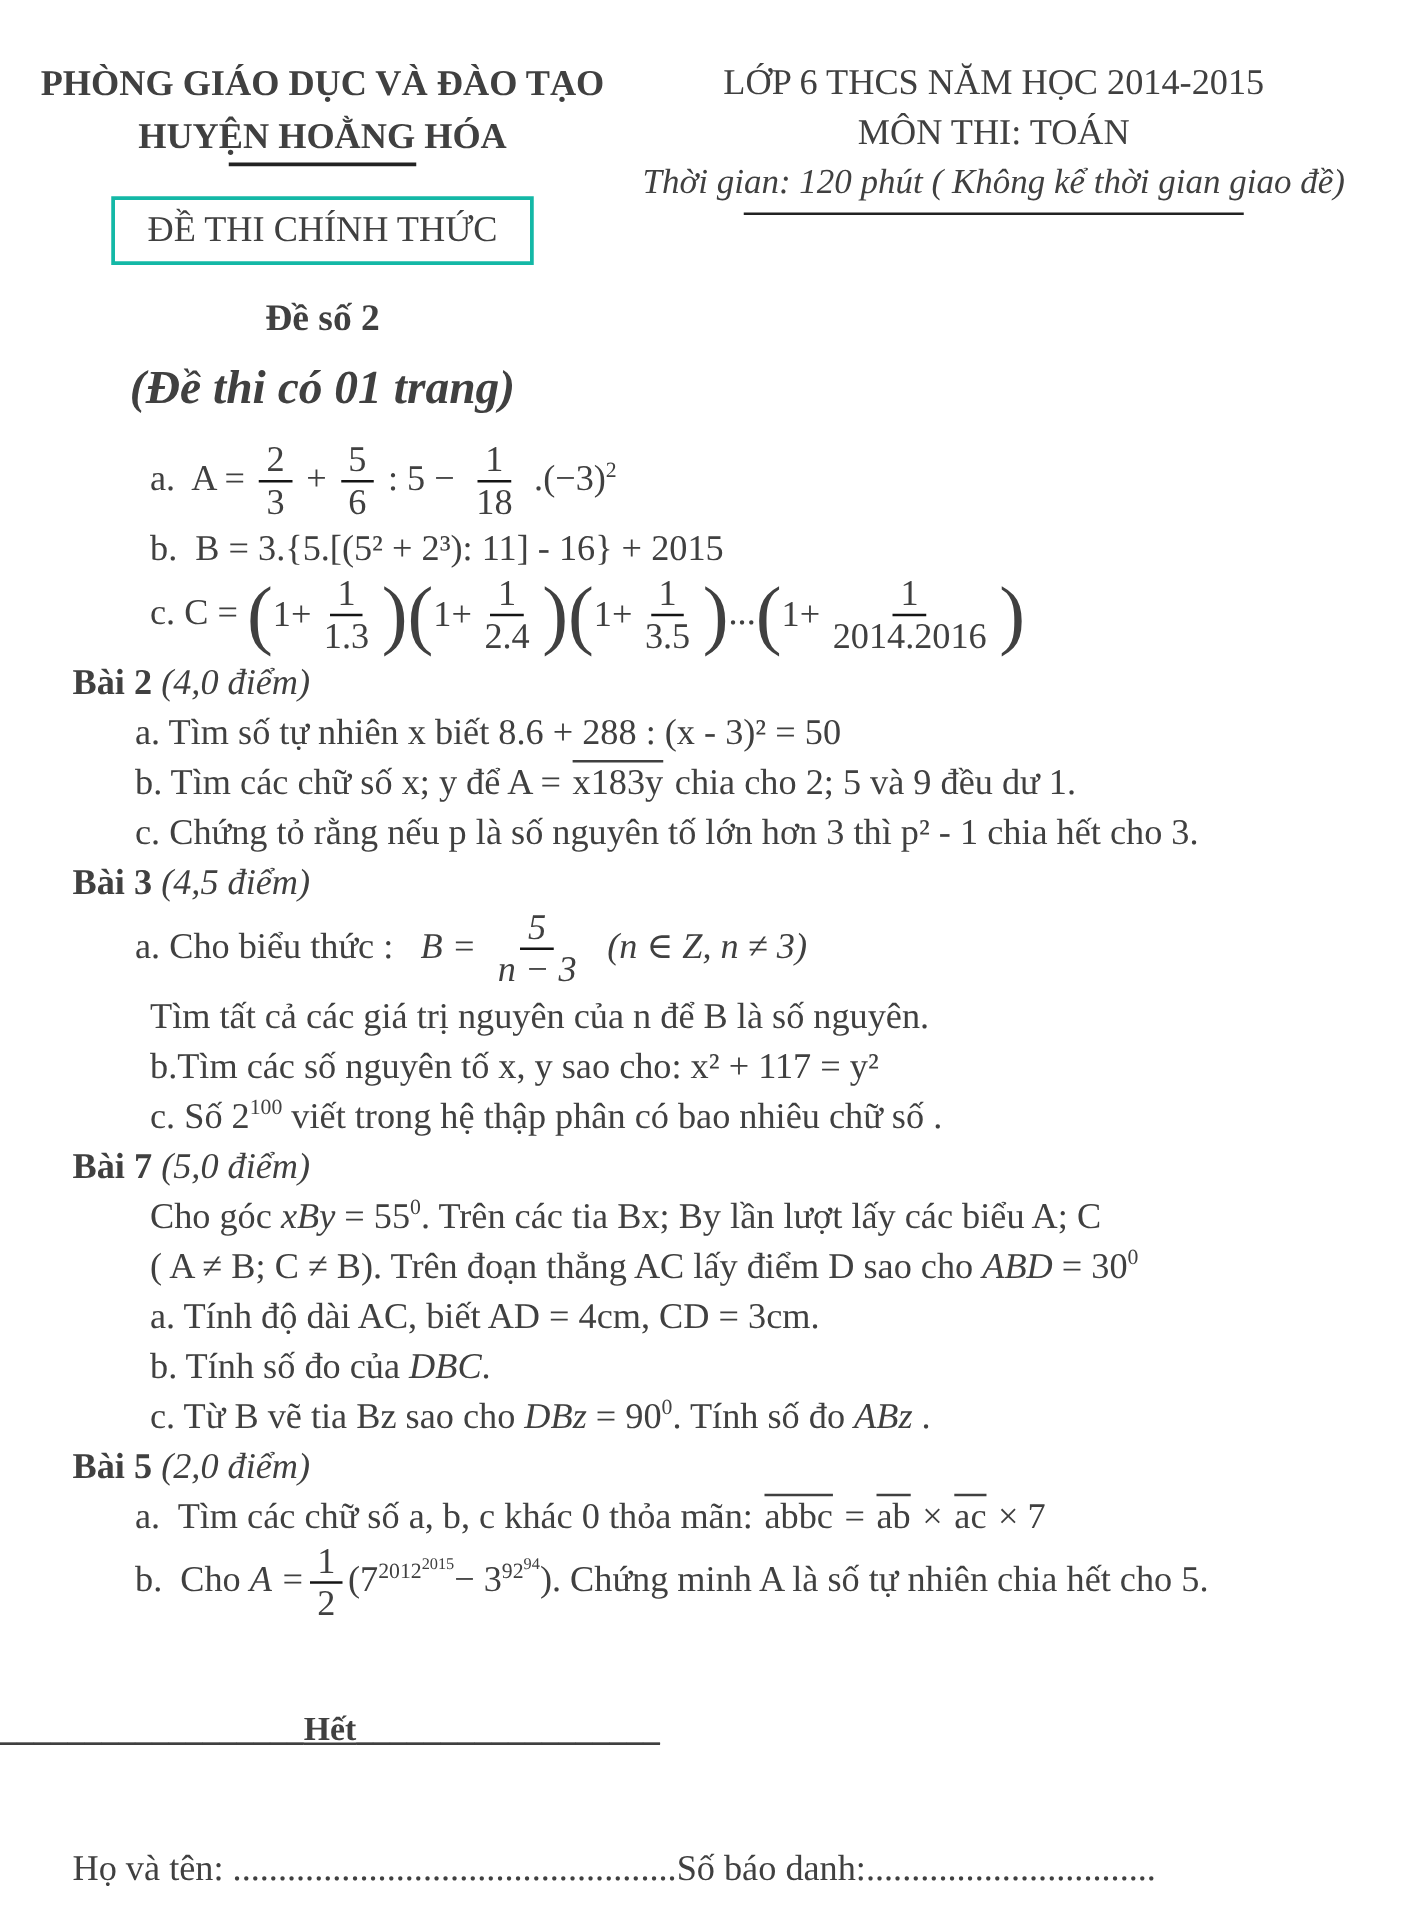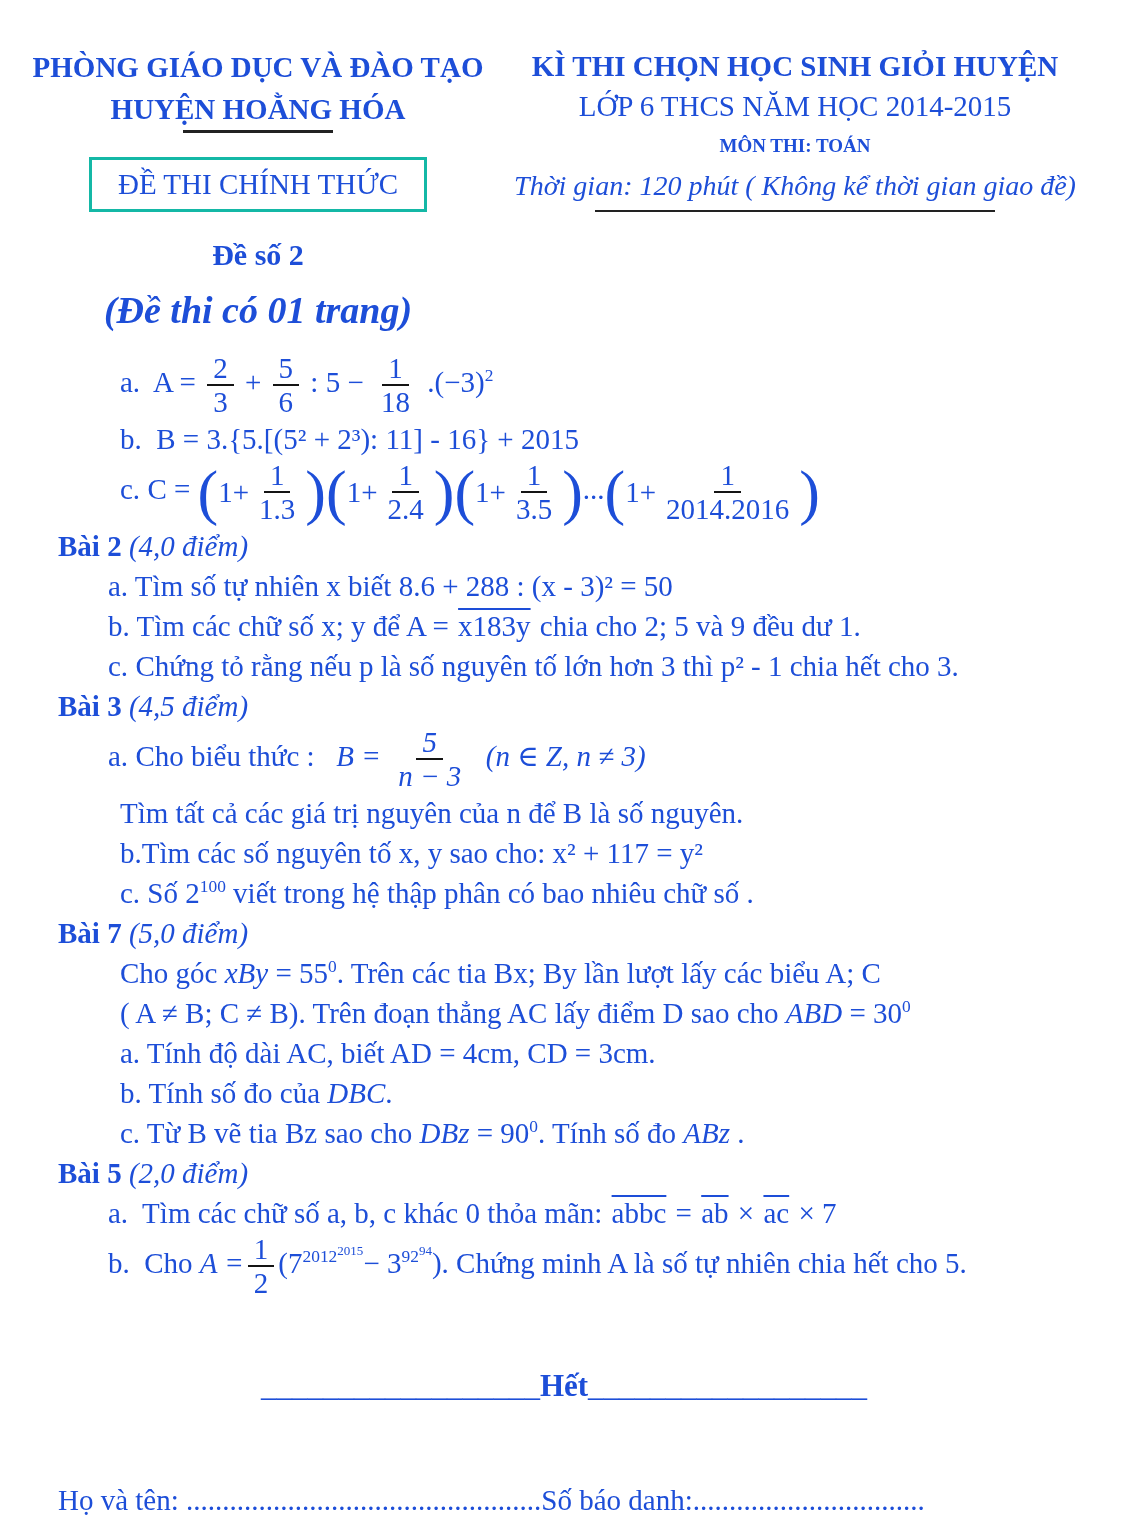--- a/index.html
+++ b/index.html
@@ -1,74 +1,73 @@
 <!DOCTYPE html>
 <html lang="vi"><head>
 <meta charset="utf-8">
 <style>
   html,body{margin:0;padding:0;background:#ffffff;}
   .page{
-    width:1128px;height:1536px;background:#ffffff;color:#1d4ed8;
+    width:1128px;height:1536px;background:#ffffff;color:#404040;
     font-family:"Liberation Serif","DejaVu Serif",serif;
     overflow:hidden;position:relative;box-sizing:border-box;
   }
   .b{font-weight:bold;}
   .i{font-style:italic;}
   
   .header{display:flex;padding-top:46px;}
   .h-left{width:490px;text-align:center;box-sizing:border-box;padding-left:26px;}
   .h-right{flex:1;text-align:center;box-sizing:border-box;padding-right:28px;}
   .hl1,.hl2{font-weight:bold;font-size:29px;line-height:42px;}
   .rule-short{width:150px;border-bottom:3px solid #222;margin:0 auto;}
   .official-box{display:inline-block;border:3px solid #14b8a6;padding:8px 26px;margin-top:24px;font-size:29px;}
   .de-so{font-weight:bold;font-size:30px;margin-top:26px;}
   .page-note{font-style:italic;font-size:38px;margin-top:16px;font-weight:bold;}
   .hr1{font-weight:bold;font-size:29px;line-height:40px;}
   .hr2{font-size:29px;line-height:40px;}
-  .hr3{font-weight:bold;font-size:19px;line-height:40px;}
+  .hr3{font-weight:normal;font-size:29px;line-height:40px;}
   .hr4{font-style:italic;font-size:28px;line-height:40px;}
   .rule-long{width:400px;border-bottom:2px solid #222;margin:4px auto 0;}
   
   .bd{padding:20px 36px 0 58px;font-size:29px;line-height:40px;}
   .bd p{margin:0;}
   .ind{padding-left:62px;}
   .ind2{padding-left:50px;}
   .mt4{margin-top:4px}.mt6{margin-top:6px}.mt8{margin-top:8px}
   .mt10{margin-top:10px}.mt12{margin-top:12px}.mt14{margin-top:14px}
   
   .frac{display:inline-flex;flex-direction:column;align-items:center;vertical-align:middle;margin:0 4px;line-height:1.12;}
   .frac .num{border-bottom:2px solid #141414;padding:0 6px;}
   .frac .den{padding:0 6px;}
   sup{font-size:0.60em;line-height:0;}
   sup sup{font-size:0.75em;}
   .bigp{display:inline-block;font-size:62px;line-height:66px;vertical-align:middle;font-weight:normal;}
   .factor{display:inline-flex;align-items:center;vertical-align:middle;}
   .ov{text-decoration:overline;text-decoration-thickness:2px;padding:0 2px;}
   
-  .het{font-size:31px;text-align:center;margin-top:68px;}
+  .het{font-size:27px;text-align:left;margin-top:68px;text-decoration:underline;}
   .name-line{font-size:29px;padding:0 36px 0 58px;margin-top:80px;}
 </style>
 </head>
 <body>
 
 <div class="page">
 
   <div class="header">
     <div class="h-left">
       <div class="hl1">PHÒNG GIÁO DỤC VÀ ĐÀO TẠO</div>
       <div class="hl2">HUYỆN HOẰNG HÓA</div>
       <div class="rule-short"></div>
       <div class="official-box">
         <span>ĐỀ THI CHÍNH THỨC</span>
       </div>
       <div class="de-so">Đề số 2</div>
       <div class="page-note">(Đề thi có 01 trang)</div>
     </div>
     <div class="h-right">
-      <div class="hr1">KÌ THI CHỌN HỌC SINH GIỎI HUYỆN</div>
       <div class="hr2">LỚP 6 THCS NĂM HỌC 2014-2015</div>
       <div class="hr3">MÔN THI: TOÁN</div>
       <div class="hr4">Thời  gian: 120 phút ( Không kể thời gian giao đề)</div>
       <div class="rule-long"></div>
     </div>
   </div>
 
   <div class="bd">
 
 

